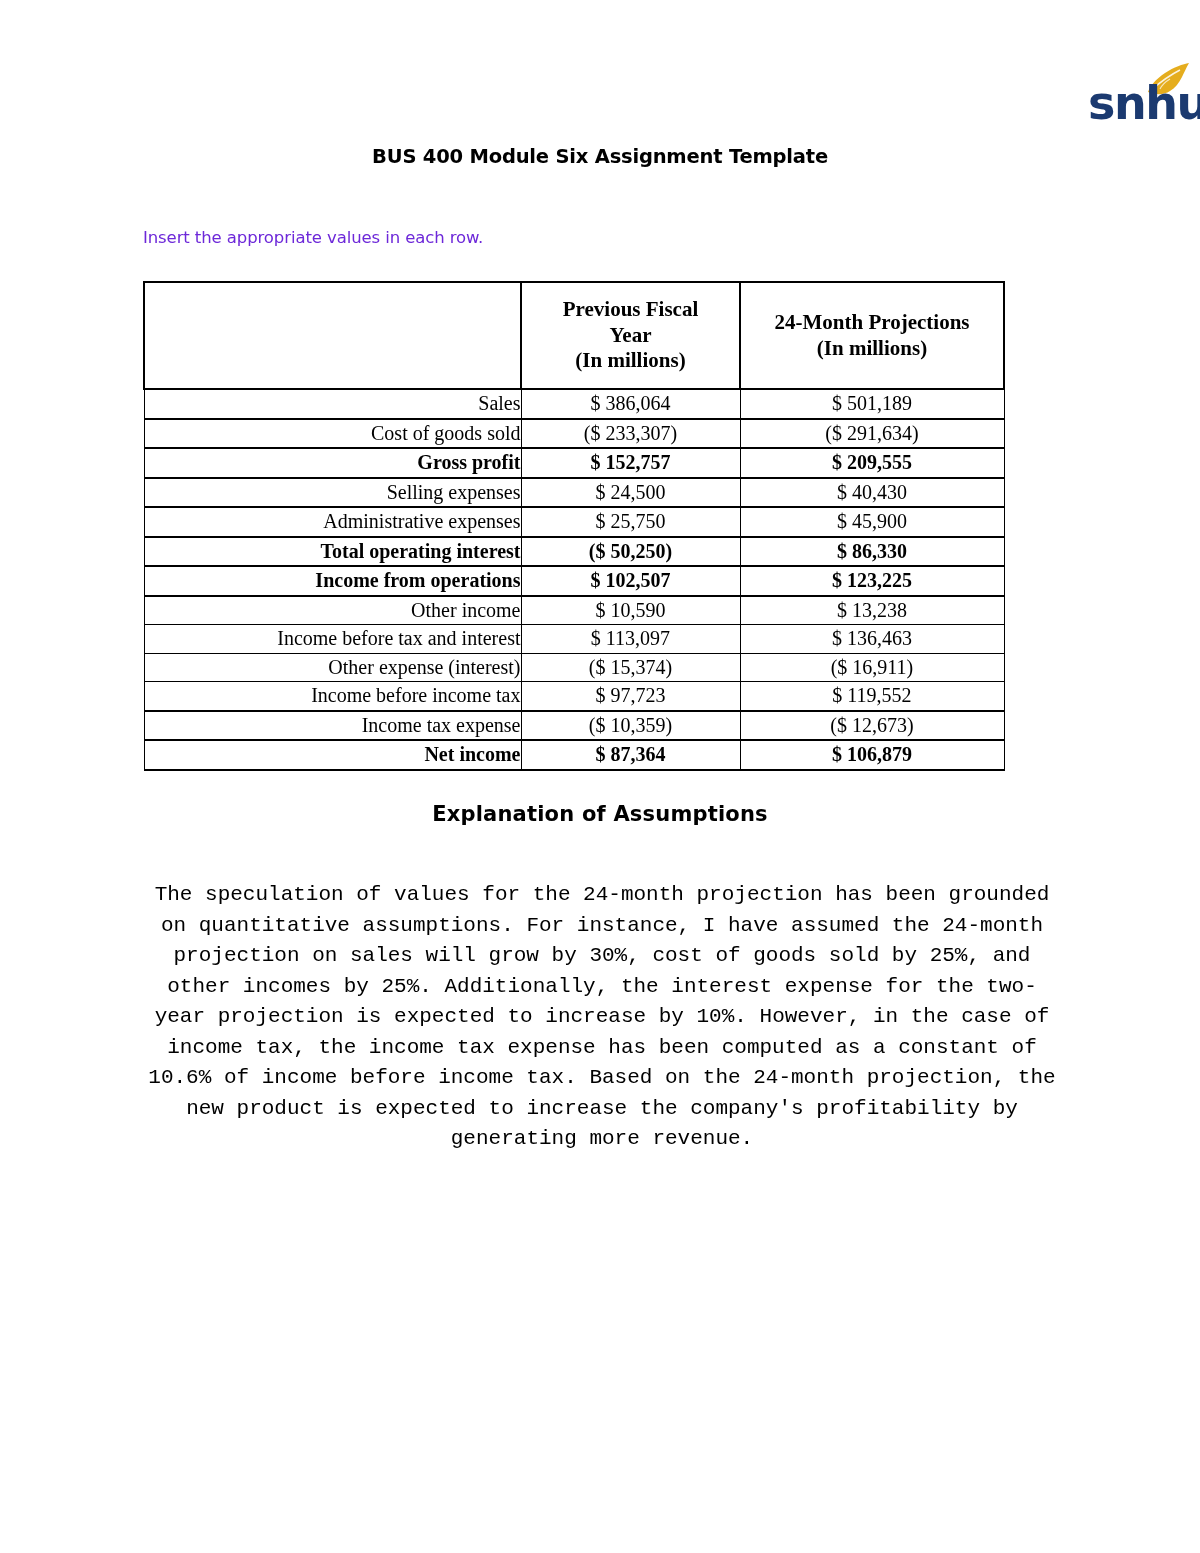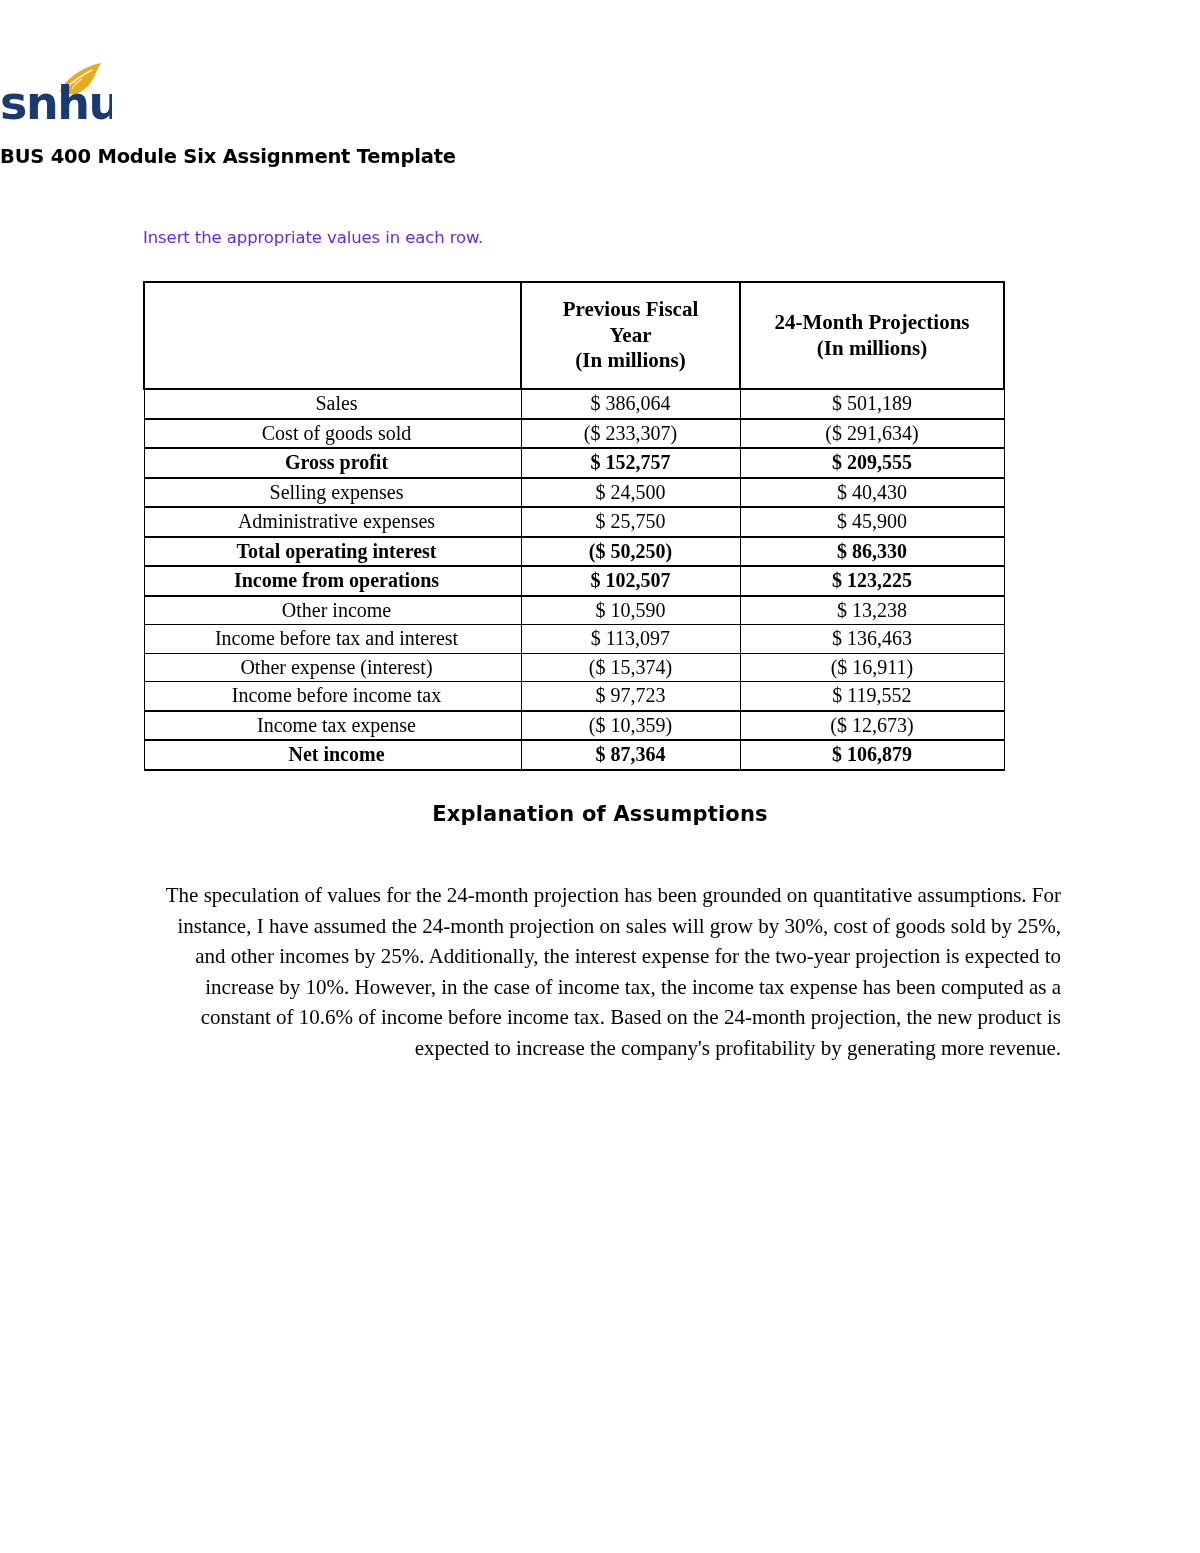--- a/index.html
+++ b/index.html
@@ -22,36 +22,36 @@
     width: 1200px;
     height: 1553px;
   }
 
   
   .logo-wrap {
     position: absolute;
     left: 0;
     top: 62px;
     width: 1200px;
-    text-align: left;
+    text-align: right;
   }
   .logo-inner {
     display: inline-block;
     position: relative;
     width: 112px;
     height: 62px;
   }
   .logo-svg { display: block; }
 
   
   .doc-title {
     position: absolute;
     left: 0;
     width: 1200px;
-    text-align: left;
+    text-align: center;
     font-family: "DejaVu Sans", "Liberation Sans", sans-serif;
     font-weight: bold;
     font-size: 19.5px;
     letter-spacing: -0.2px;
     color: #000;
   }
   .doc-title.line1 { top: 145px; }
   .doc-title.line2 { top: 174px; }
 
   .intro-text {
@@ -94,21 +94,21 @@
     line-height: 1.22;
     border-width: 2.5px;
   }
   .hdr-row th.col-label { border-width: 2.5px; }
 
   .data-row td {
     height: 27.5px;
     line-height: 27.5px;
   }
   .cell-label {
-    text-align: center;
+    text-align: right;
     padding-left: 8px !important;
   }
   .cell-num {
     text-align: center;
   }
   .row-bold td {
     font-weight: bold;
   }
   .row-bold td, .row-above-bold td {
     border-top-width: 2.4px;
@@ -133,24 +133,24 @@
     font-size: 21px;
     letter-spacing: 0.2px;
   }
 
   
   .body-paragraph {
     position: absolute;
     left: 143px;
     top: 880px;
     width: 918px;
-    font-family: Liberation Serif, serif;
+    font-family: Liberation Mono, monospace;
     font-size: 21px;
     line-height: 30.5px;
-    text-align: right;
+    text-align: center;
     color: #000;
   }
 </style>
 </head>
 <body>
 
 <div class="page">
 
   <div class="logo-wrap">
     <div class="logo-inner">

